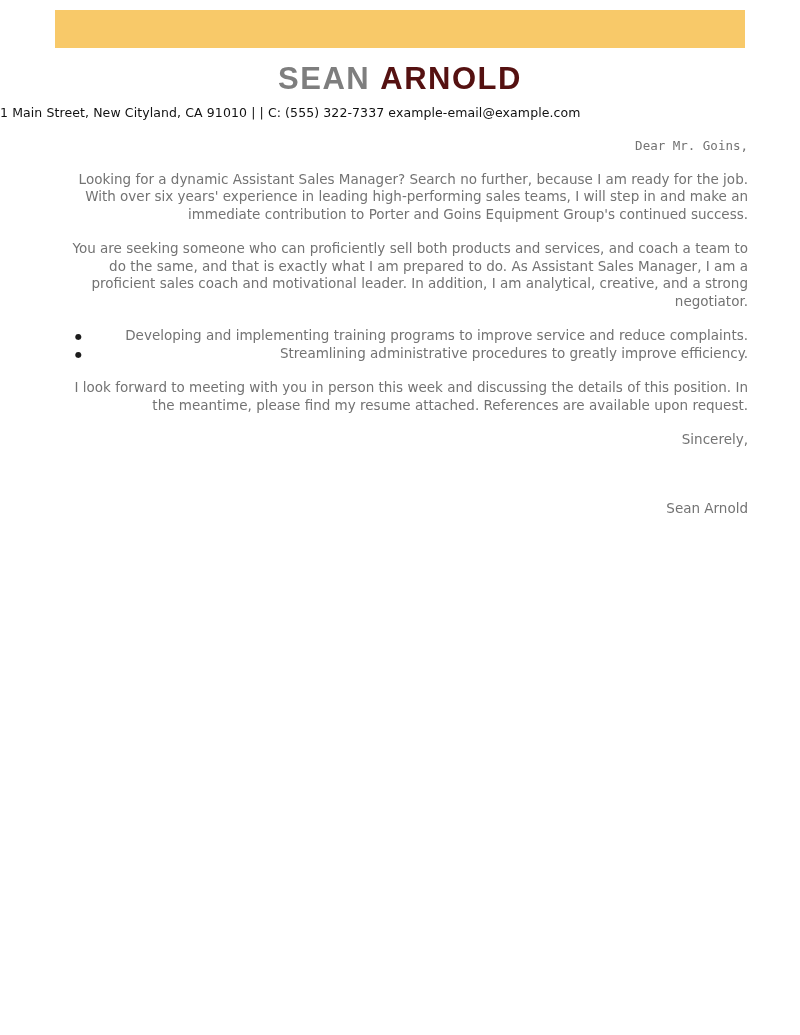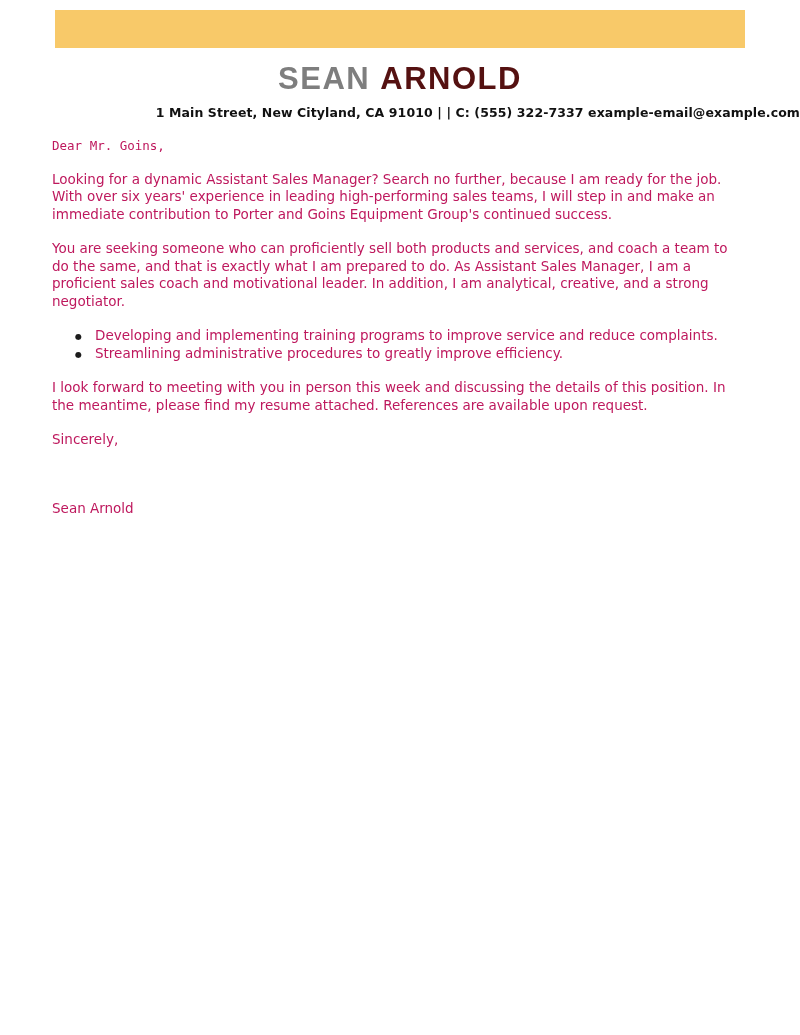--- a/index.html
+++ b/index.html
@@ -29,31 +29,32 @@
     font-family: "Liberation Sans", sans-serif;
     font-size: 31px;
     font-weight: bold;
     letter-spacing: 1.5px;
     line-height: 34px;
   }
   .name .first { color: #7e7e7e; }
   .name .last  { color: #551111; }
   .contact {
     margin-top: 9px;
-    text-align: right;
+    text-align: left;
     font-size: 12.5px;
-    font-weight: bold;
+    font-weight: normal;
     color: #111111;
     letter-spacing: 0.1px;
   }
   .letter {
     padding: 17px 52px 0 52px;
     font-size: 13.5px;
     line-height: 17.5px;
-    color: #be185d;
+    color: #737373;
+    text-align: right;
   }
   .greeting {
     font-family: "DejaVu Sans Mono", monospace;
     font-size: 12.5px;
     margin: 0 0 16px 0;
   }
   .para { margin: 0 0 17px 0; }
   .highlights-intro { margin: 0; }
   ul.highlights {
     margin: 0 0 17px 0;

